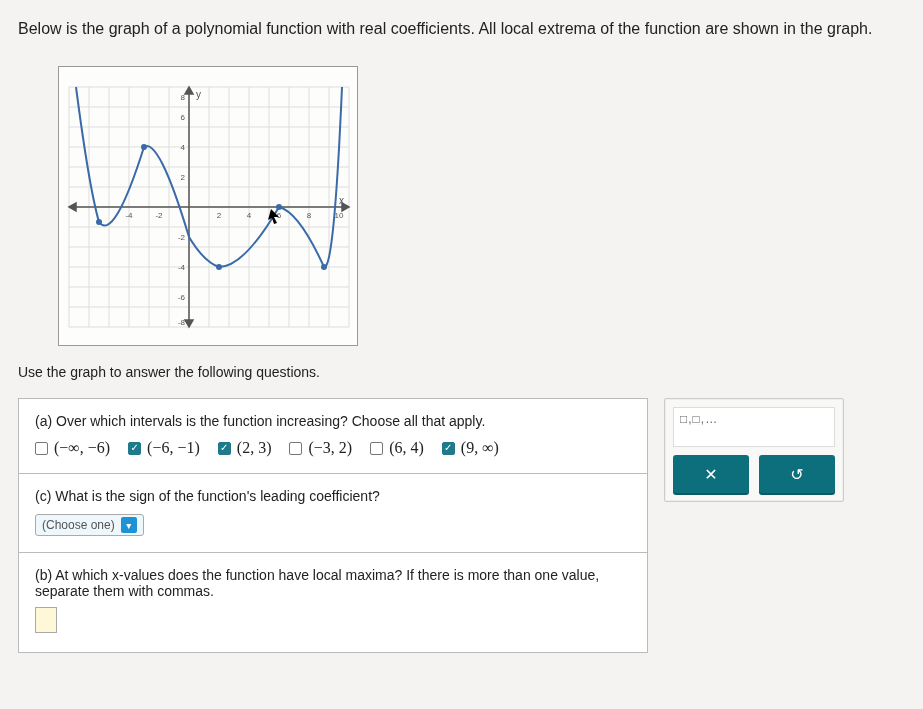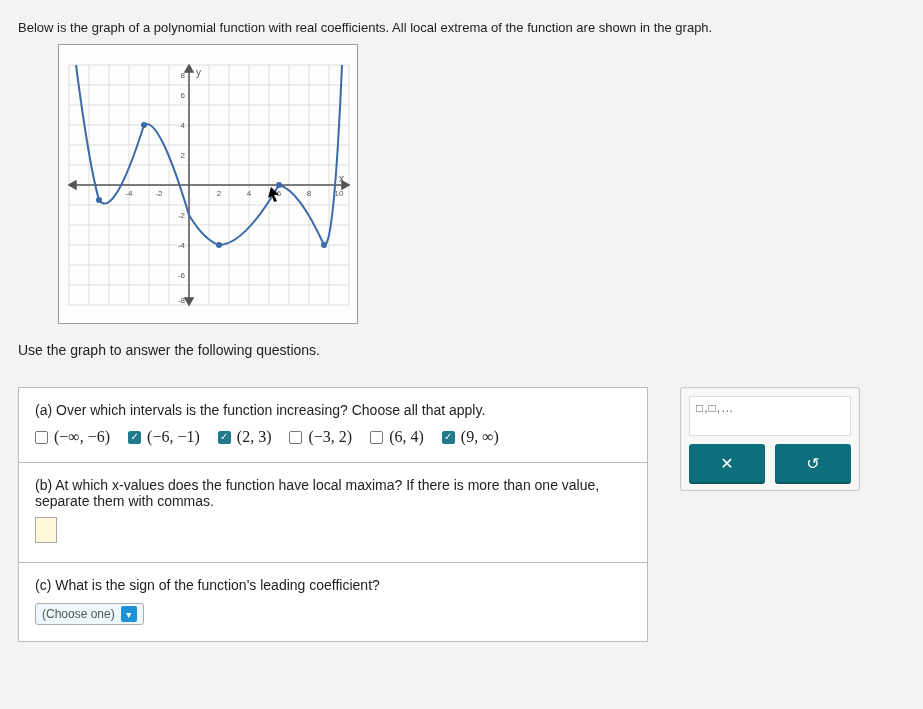--- a/index.html
+++ b/index.html
@@ -5,40 +5,40 @@
   * { box-sizing: border-box; }
   body {
     margin: 0;
     padding: 20px 18px;
     font-family: Arial, Helvetica, sans-serif;
     background: #f4f3f2;
     color: #222;
     width: 923px;
   }
   .intro {
-    font-size: 13px;
-    margin-bottom: 9px;
+    font-size: 16px;
+    margin-bottom: 28px;
   }
   .graph-frame {
     border: 1px solid #999;
     width: 300px;
     height: 280px;
     background: #fdfdfc;
     margin-left: 40px;
     margin-bottom: 18px;
     position: relative;
   }
   .prompt2 {
     font-size: 14px;
-    margin-bottom: 29px;
+    margin-bottom: 18px;
   }
   .row {
     display: flex;
     align-items: flex-start;
-    gap: 32px;
+    gap: 16px;
   }
   .qa-table {
     border: 1px solid #bbb;
     width: 630px;
     background: #fff;
     border-collapse: collapse;
   }
   .qa-cell {
     border: 1px solid #bbb;
     padding: 14px 16px 16px;
@@ -264,32 +264,32 @@
           <span>(6, 4)</span>
         </span>
         <span class="opt">
           <span class="cb checked">✓</span>
           <span>(9, ∞)</span>
         </span>
       </div>
     </td>
         </tr>
     <tr>
-          <td class="qa-cell">
-      <div>(b) At which x-values does the function have local maxima? If there is more than one value, separate them with commas.</div>
-      <span class="input-box"></span>
-    </td>
-        </tr>
-    <tr>
           <td class="qa-cell" style="border-bottom:none">
       <div>(c) What is the sign of the function's leading coefficient?</div>
       <span class="select-wrap">
         <span>(Choose one)</span>
         <span class="select-btn">▾</span>
       </span>
+    </td>
+        </tr>
+    <tr>
+          <td class="qa-cell">
+      <div>(b) At which x-values does the function have local maxima? If there is more than one value, separate them with commas.</div>
+      <span class="input-box"></span>
     </td>
         </tr>
   </tbody>
     </table>
 
   <div class="side">
     <div class="side-top">
       <span class="side-top-icon">□,□,…</span>
     </div>
     <div class="side-btns">

